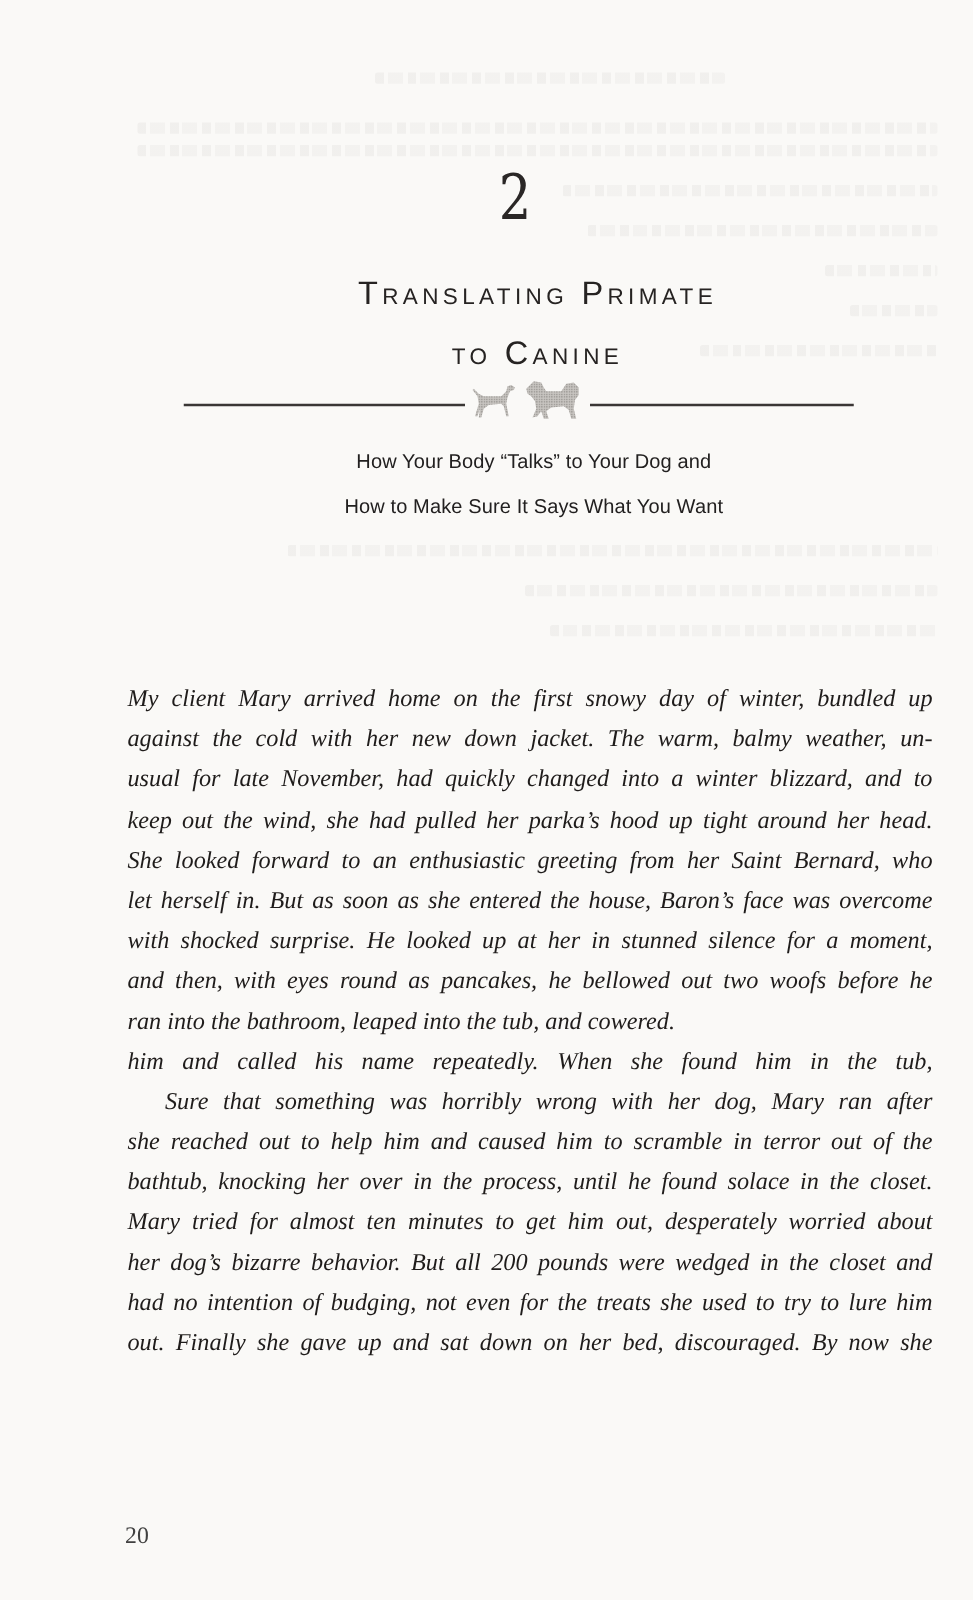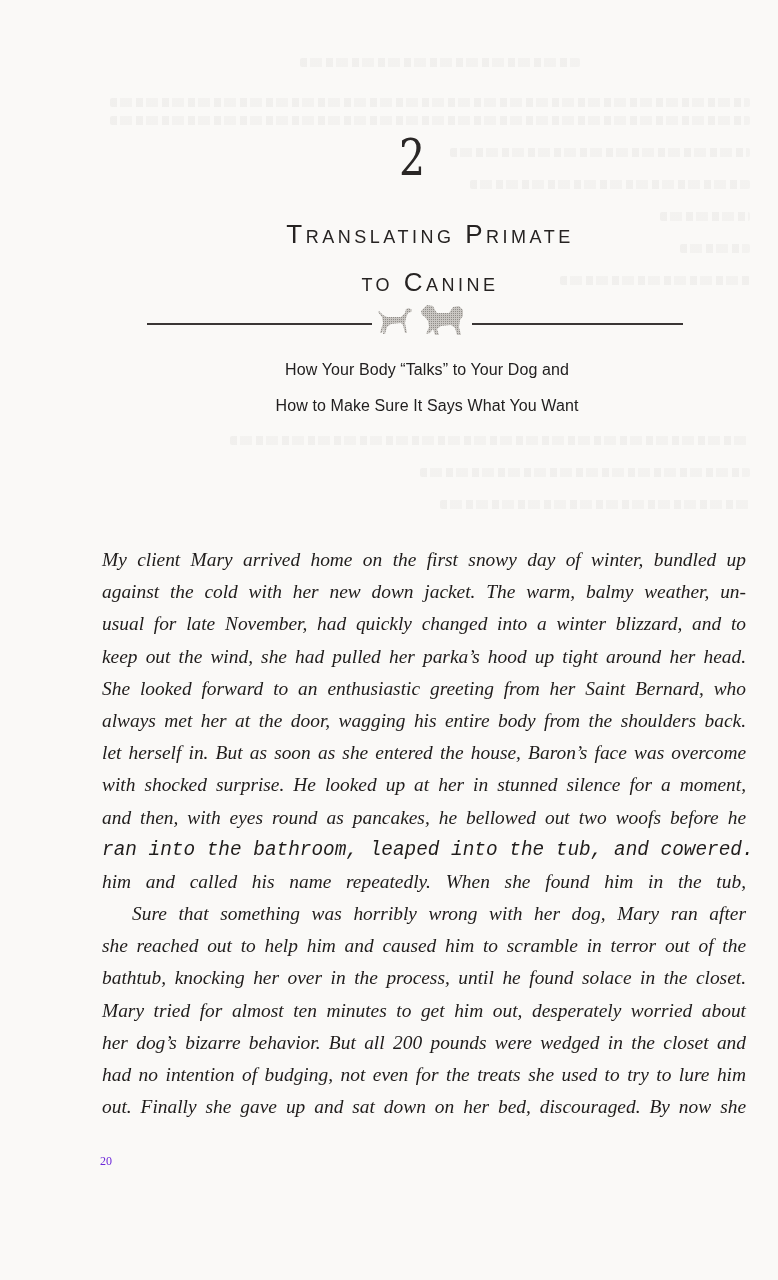--- a/index.html
+++ b/index.html
@@ -107,32 +107,31 @@
     }
     .body-text .ln {
       display: block;
       text-align: justify;
       text-align-last: justify;
       white-space: nowrap;
       height: 32.2px;
     }
     .body-text .ln.last {
       text-align-last: left;
-      font-family: Liberation Mono, monospace;
     }
     .body-text .ln.indent {
       padding-left: 30px;
     }
     .page-number {
       position: absolute;
-      top: 1154px;
+      top: 1218px;
       left: 100px;
       font-family: "Liberation Serif", serif;
-      font-size: 12px;
-      color: #6d28d9;
+      font-size: 19px;
+      color: #404040;
     }
   </style>
 </head>
 <body>
 
 <div class="page">
 
   <div class="bleed" style="top:58px;left:300px;width:280px;"></div>
   <div class="bleed" style="top:98px;"></div>
   <div class="bleed" style="top:116px;"></div>
@@ -174,21 +173,20 @@
     <span>How to Make Sure It Says What You Want</span>
   </h2>
 
   <div class="body-text">
     <p style="margin:0;">
       <span class="ln">My client Mary arrived home on the first snowy day of winter, bundled up</span>
       <span class="ln">against the cold with her new down jacket. The warm, balmy weather, un-</span>
       <span class="ln">usual for late November, had quickly changed into a winter blizzard, and to</span>
       <span class="ln">keep out the wind, she had pulled her parka’s hood up tight around her head.</span>
       <span class="ln">She looked forward to an enthusiastic greeting from her Saint Bernard, who</span>
-      <span class="ln">always met her at the door, wagging his entire body from the shoulders back.</span>
       <span class="ln">let herself in. But as soon as she entered the house, Baron’s face was overcome</span>
       <span class="ln">with shocked surprise. He looked up at her in stunned silence for a moment,</span>
       <span class="ln">and then, with eyes round as pancakes, he bellowed out two woofs before he</span>
       <span class="ln last">ran into the bathroom, leaped into the tub, and cowered.</span>
     </p>
     <p style="margin:0;">
       <span class="ln">him and called his name repeatedly. When she found him in the tub,</span>
       <span class="ln indent">Sure that something was horribly wrong with her dog, Mary ran after</span>
       <span class="ln">she reached out to help him and caused him to scramble in terror out of the</span>
       <span class="ln">bathtub, knocking her over in the process, until he found solace in the closet.</span>

